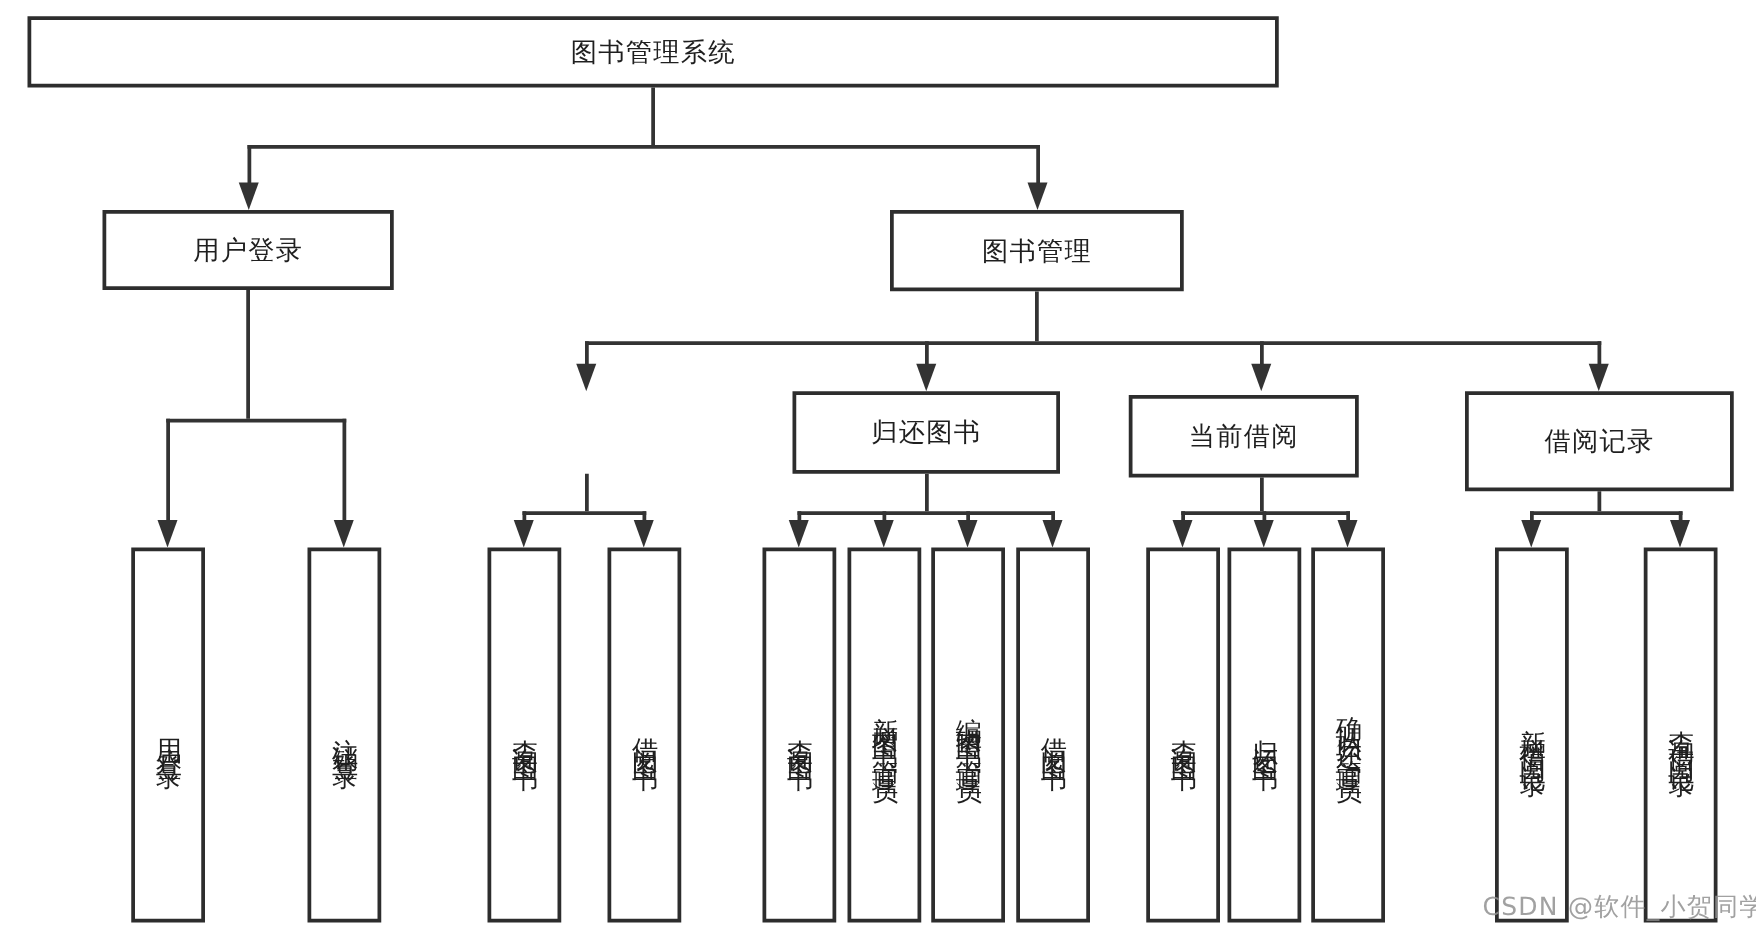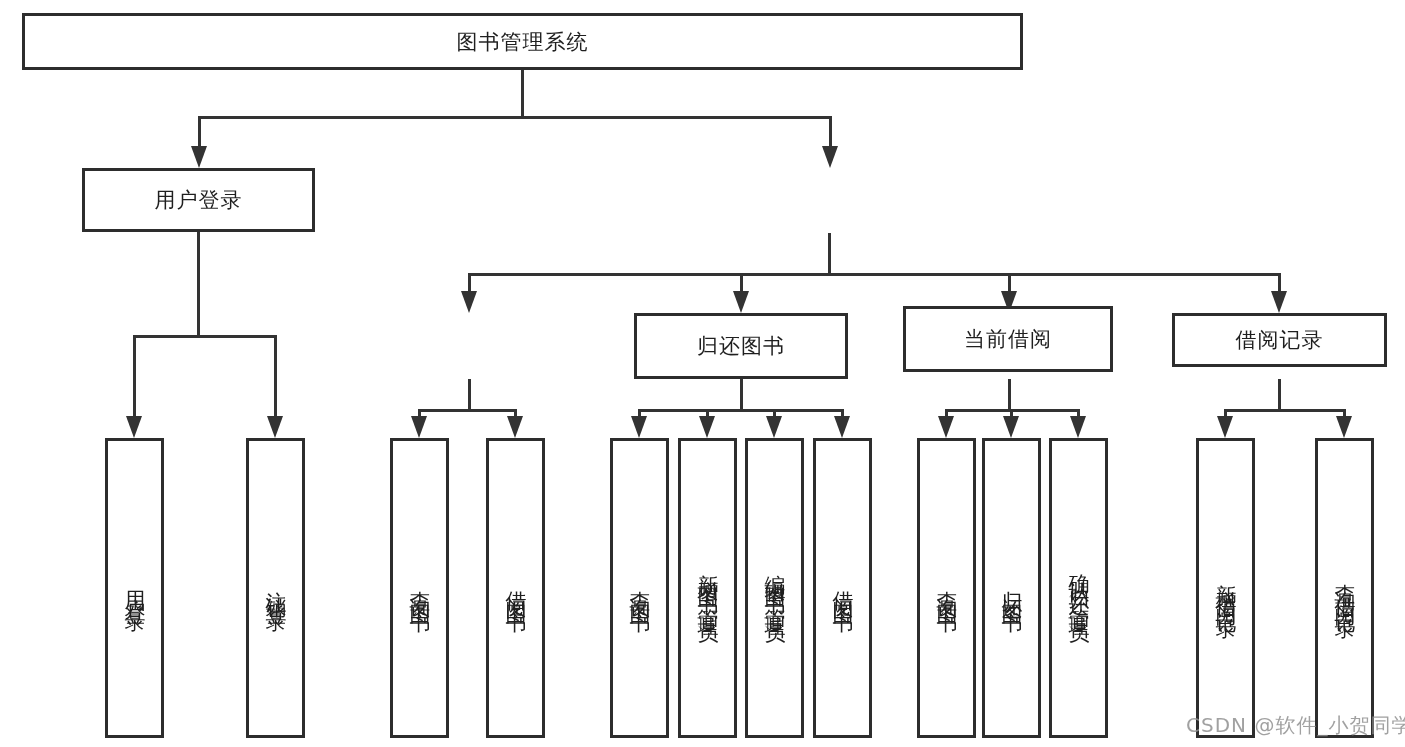--- a/index.html
+++ b/index.html
@@ -114,28 +114,31 @@
   <div class="vline" style="left:1343px;top:409px;height:10px"></div>
   <div class="tri" style="left:1336px;top:416px"></div>
 
   <div class="box h" style="left:22px;top:13px;width:1001px;height:57px">
     <span>图书管理系统</span>
   </div>
 
   <div class="box h" style="left:82px;top:168px;width:233px;height:64px">
     <span>用户登录</span>
   </div>
+  <div class="box h" style="left:712px;top:168px;width:235px;height:65px">
+    <span>图书管理</span>
+  </div>
 
   <div class="box h" style="left:634px;top:313px;width:214px;height:66px">
     <span>归还图书</span>
   </div>
-  <div class="box h" style="left:903px;top:306px;width:210px;height:66px">
+  <div class="box h" style="left:903px;top:316px;width:184px;height:66px">
     <span>当前借阅</span>
   </div>
-  <div class="box h" style="left:1172px;top:313px;width:215px;height:54px">
+  <div class="box h" style="left:1172px;top:313px;width:215px;height:80px">
     <span>借阅记录</span>
   </div>
 
   <div class="box v" style="left:105px;top:438px;width:59px;height:300px">
     <span>用户登录</span>
   </div>
   <div class="box v" style="left:246px;top:438px;width:59px;height:300px">
     <span>注销登录</span>
   </div>
 

